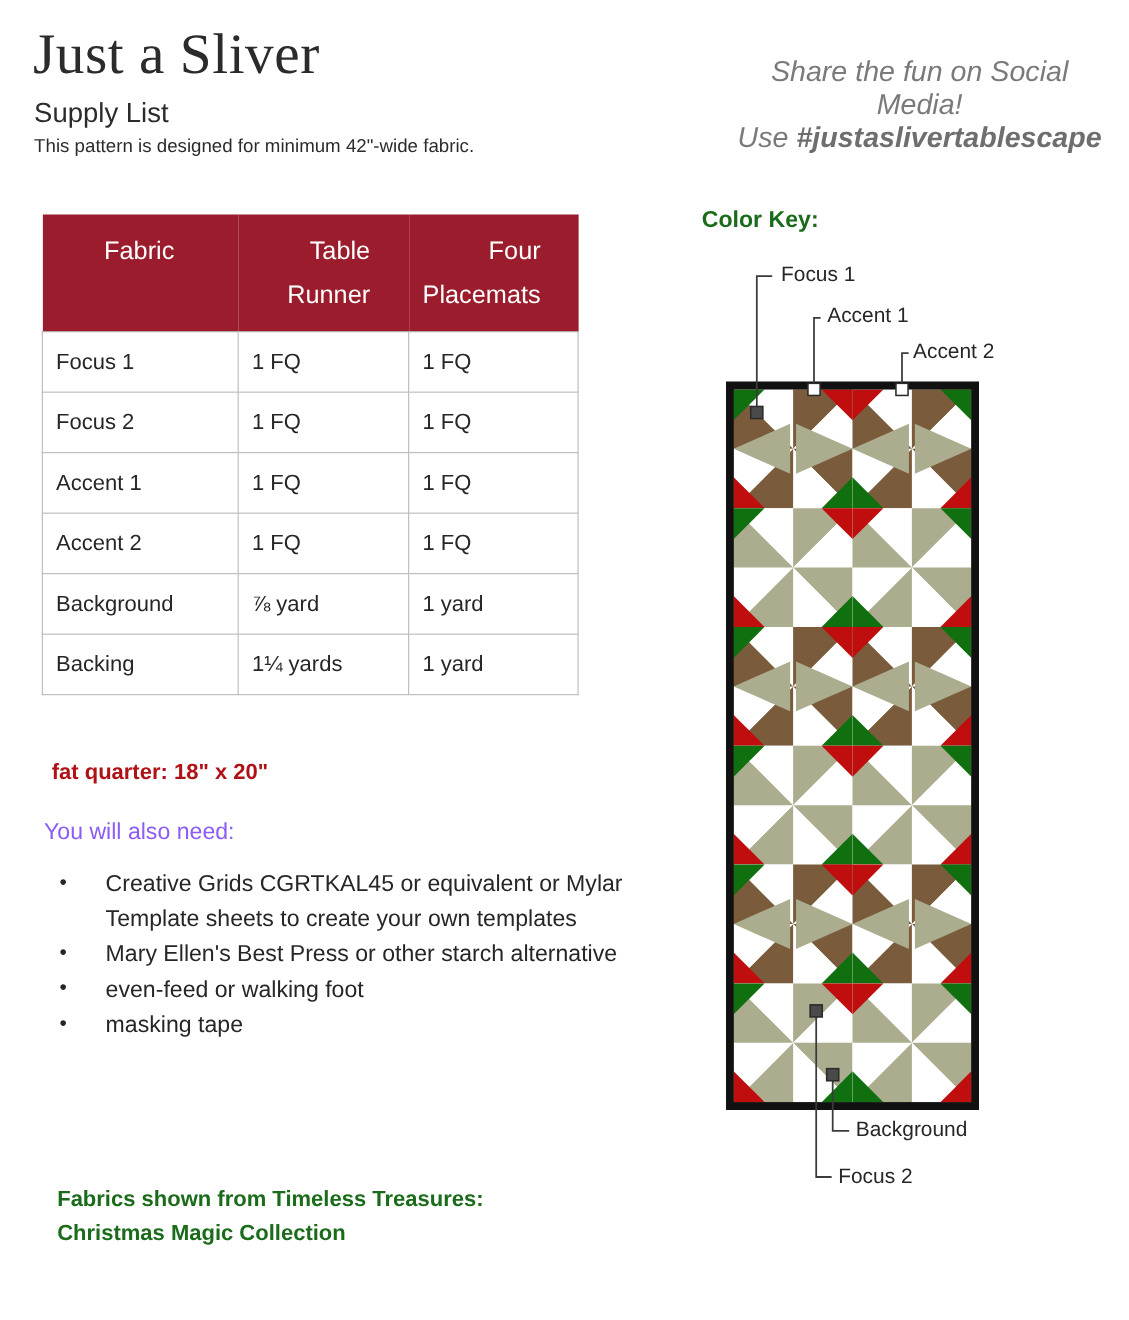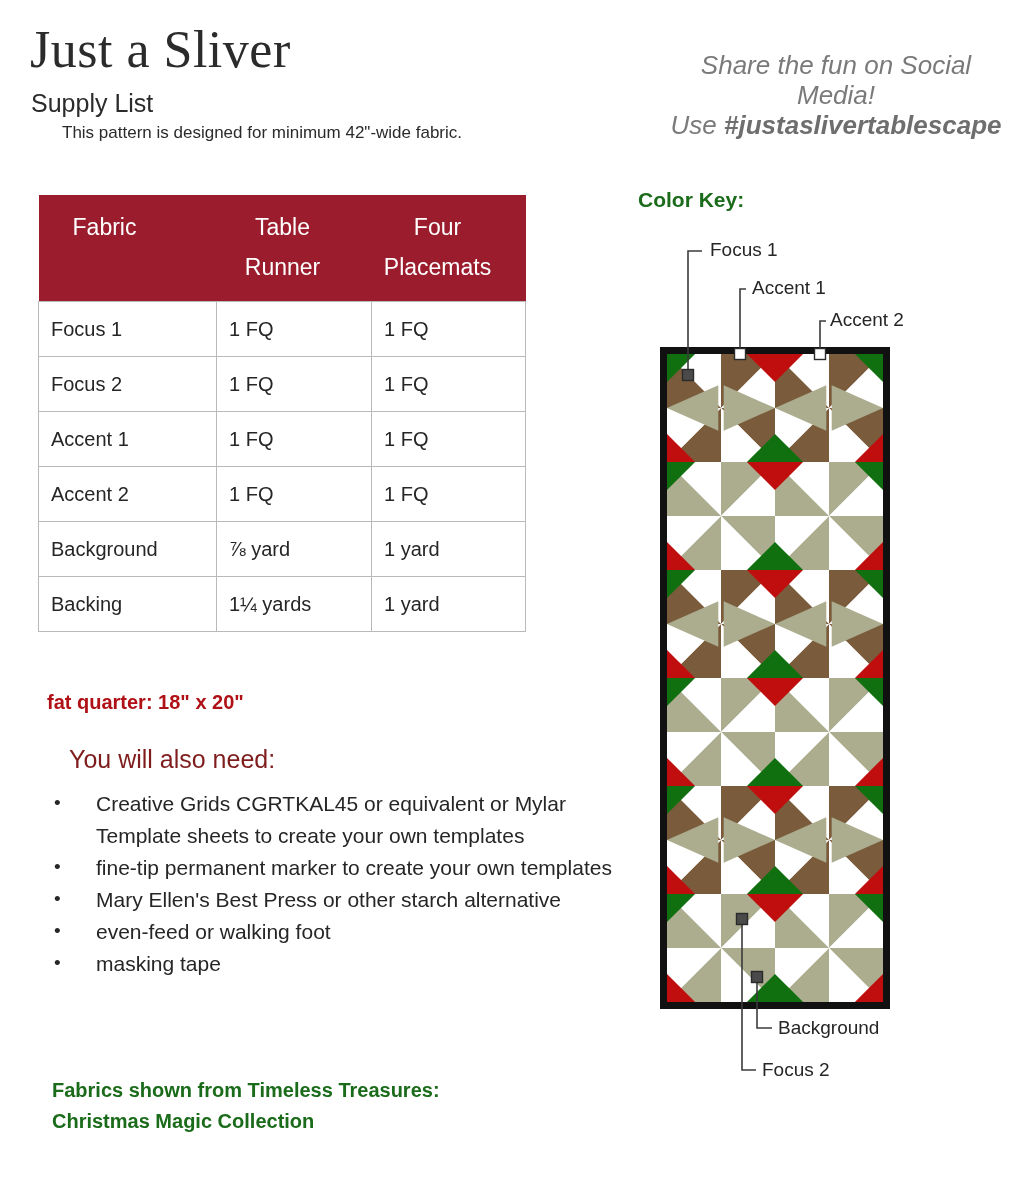--- a/index.html
+++ b/index.html
@@ -19,21 +19,21 @@
     font-family:"Liberation Serif", serif;
     font-size:52px;line-height:56px;font-weight:400;
     color:#2b2b2b;letter-spacing:0.5px;
   }
   #doc-subtitle{
     position:absolute;left:31px;top:89px;
     font-size:25px;line-height:28px;font-weight:400;color:#2b2b2b;text-align:center;
   }
   #doc-note{
     position:absolute;left:31px;top:123px;
-    font-size:17px;line-height:20px;color:#2b2b2b;margin-left:31px;
+    font-size:17px;line-height:20px;color:#2b2b2b;
   }
 
   #social-block{
     position:absolute;left:646px;top:50px;width:380px;
     text-align:center;color:#7a7a7a;
     font-style:italic;font-size:26px;line-height:30px;
   }
   #social-tag{font-weight:bold;font-style:italic;color:#6e6e6e;}
 
   
@@ -41,42 +41,42 @@
     position:absolute;left:38px;top:195px;
     width:487px;border-collapse:collapse;
     table-layout:fixed;
   }
   #supply-table col.c1{width:178px;}
   #supply-table col.c2{width:155px;}
   #supply-table col.c3{width:154px;}
   #supply-table th{
     background:#9B1C2C;color:#ffffff;
     font-weight:400;font-size:23px;line-height:40px;
-    text-align:center;vertical-align:top;
+    text-align:right;vertical-align:top;
     padding:12px 0 14px 12px;
     border:none;
   }
   #supply-table th .hw{display:block;width:108px;}
   #supply-table td{
     border:1px solid #b9b9b9;
     font-size:20px;line-height:24px;
     padding:15px 0 15px 12px;
     color:#262626;background:#fff;
     vertical-align:middle;
   }
   #supply-table tr td:first-child{border-left:1px solid #b9b9b9;}
   #supply-table thead tr th{border:none;}
 
   #fat-quarter-note{
     position:absolute;left:47px;top:691px;
     font-size:20px;font-weight:bold;color:#B01116;
   }
   #also-need-heading{
     position:absolute;left:40px;top:745px;
-    font-size:25px;color:#7f1d1d;margin-left:29px;
+    font-size:21px;color:#8b5cf6;
   }
   #needs-list{
     position:absolute;left:38px;top:778px;width:600px;
     margin:10px;padding:0;list-style:none;
   }
   #needs-list li{
     position:relative;padding-left:48px;
     font-size:21px;line-height:32px;color:#262626;
     margin-bottom:0px;
   }
@@ -171,21 +171,20 @@
           <td>1¼ yards</td>
           <td>1 yard</td>
         </tr>
       </tbody>
   </table>
 
   <div id="fat-quarter-note">fat quarter: 18" x 20"</div>
   <div id="also-need-heading">You will also need:</div>
   <ul id="needs-list">
       <li>Creative Grids CGRTKAL45 or equivalent or Mylar Template sheets to create your own templates</li>
-      <li>fine-tip permanent marker to create your own templates</li>
       <li>Mary Ellen's Best Press or other starch alternative</li>
       <li>even-feed or walking foot</li>
       <li>masking tape</li>
     </ul>
 
   <div id="fabric-credit">
     <div>Fabrics shown from Timeless Treasures:</div>
     <div>Christmas Magic Collection</div>
   </div>
 

